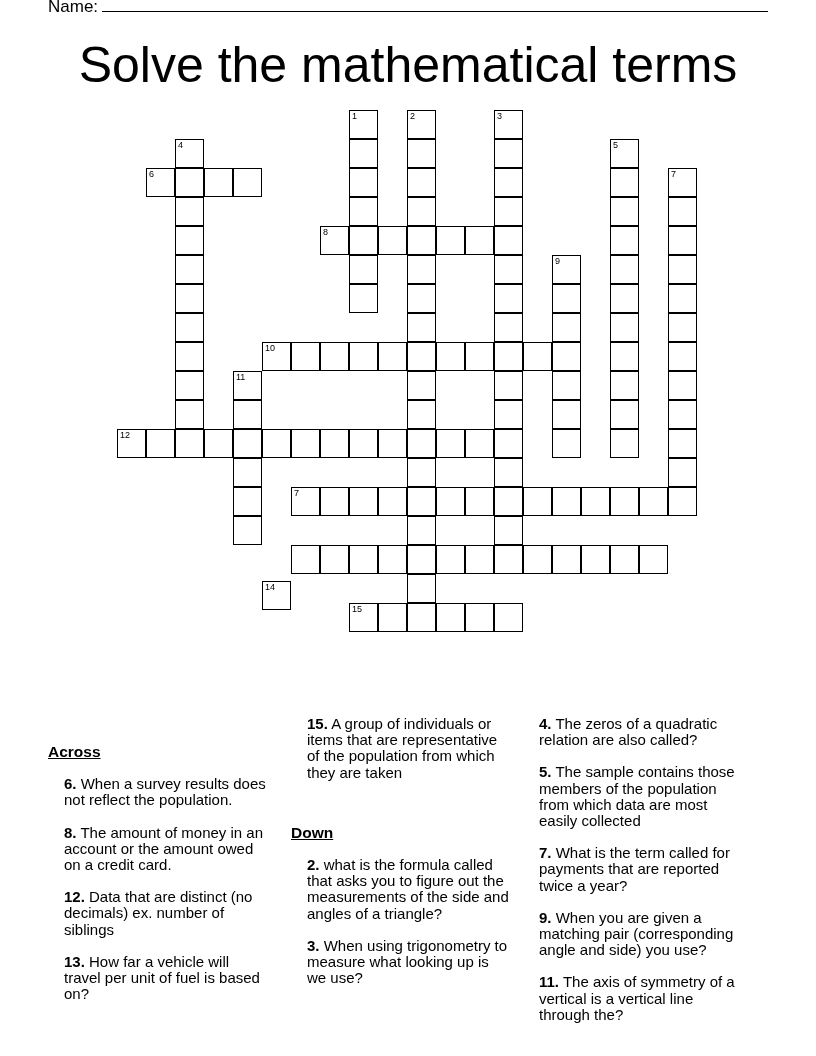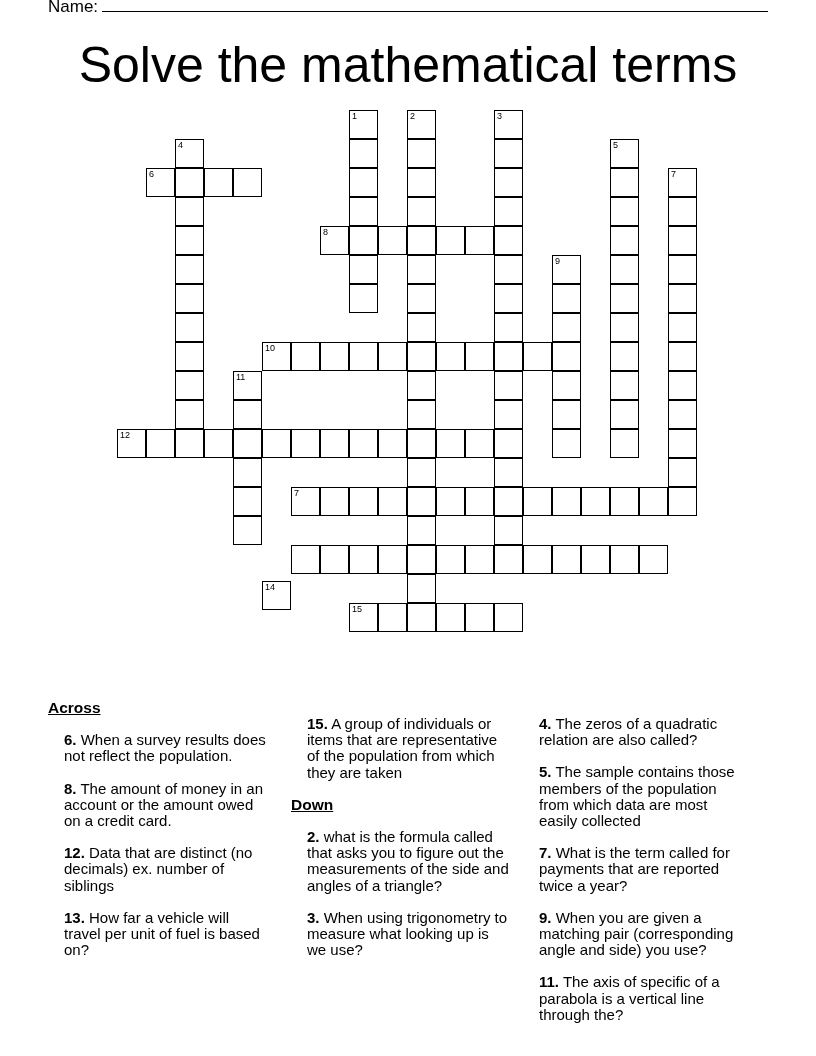--- a/index.html
+++ b/index.html
@@ -8,21 +8,21 @@
   .name-line { position: absolute; left: 48px; top: -3px; font-size: 17px; white-space: nowrap; }
   .name-line .rule { display: inline-block; width: 666px; border-bottom: 1px solid #000; height: 14px; vertical-align: baseline; margin-left: 4px; }
   .title { position: absolute; left: 0; top: 30px; width: 816px; text-align: center; font-size: 50px; line-height: 70px; }
   #grid { position: absolute; left: 0; top: 0; width: 816px; height: 660px; }
   .cell { position: absolute; width: 29px; height: 29px; box-sizing: border-box; border: 1.5px solid #000; background: #fff; }
   .cell .num { position: absolute; left: 2px; top: 0px; font-size: 9px; line-height: 10px; color: #000; }
   .clues { position: absolute; top: 700px; font-size: 15px; line-height: 16.2px; }
   .col1 { left: 48px; width: 236px; }
   .col2 { left: 291px; width: 236px; }
   .col3 { left: 523px; width: 240px; }
-  .hdr { font-weight: bold; text-decoration: underline; font-size: 15.5px; margin-bottom: 2px; }
+  .hdr { font-weight: bold; text-decoration: underline; font-size: 15.5px; margin-bottom: 2px; margin-top: 44px; }
   .clue b { font-weight: bold; }
   .clue { margin: 16px; }
 </style>
 </head>
 <body>
 
 <div class="name-line">
   <span>Name:</span><span class="rule"></span>
 </div>
 
@@ -215,14 +215,14 @@
   <div class="hdr">Down</div>
   <div class="clue"><b>2.</b> <span>what is the formula called that asks you to figure out the measurements of the side and angles of a triangle?</span></div>
   <div class="clue"><b>3.</b> <span>When using trigonometry to measure what looking up is we use?</span></div>
 </div>
 
 <div class="clues col3">
   <div class="clue"><b>4.</b> <span>The zeros of a quadratic relation are also called?</span></div>
   <div class="clue"><b>5.</b> <span>The sample contains those members of the population from which data are most easily collected</span></div>
   <div class="clue"><b>7.</b> <span>What is the term called for payments that are reported twice a year?</span></div>
   <div class="clue"><b>9.</b> <span>When you are given a matching pair (corresponding angle and side) you use?</span></div>
-  <div class="clue"><b>11.</b> <span>The axis of specific of a parabola is a vertical line through the?</span></div>
+  <div class="clue"><b>11.</b> <span>The axis of symmetry of a vertical is a vertical line through the?</span></div>
 </div>
 
 </body></html>

